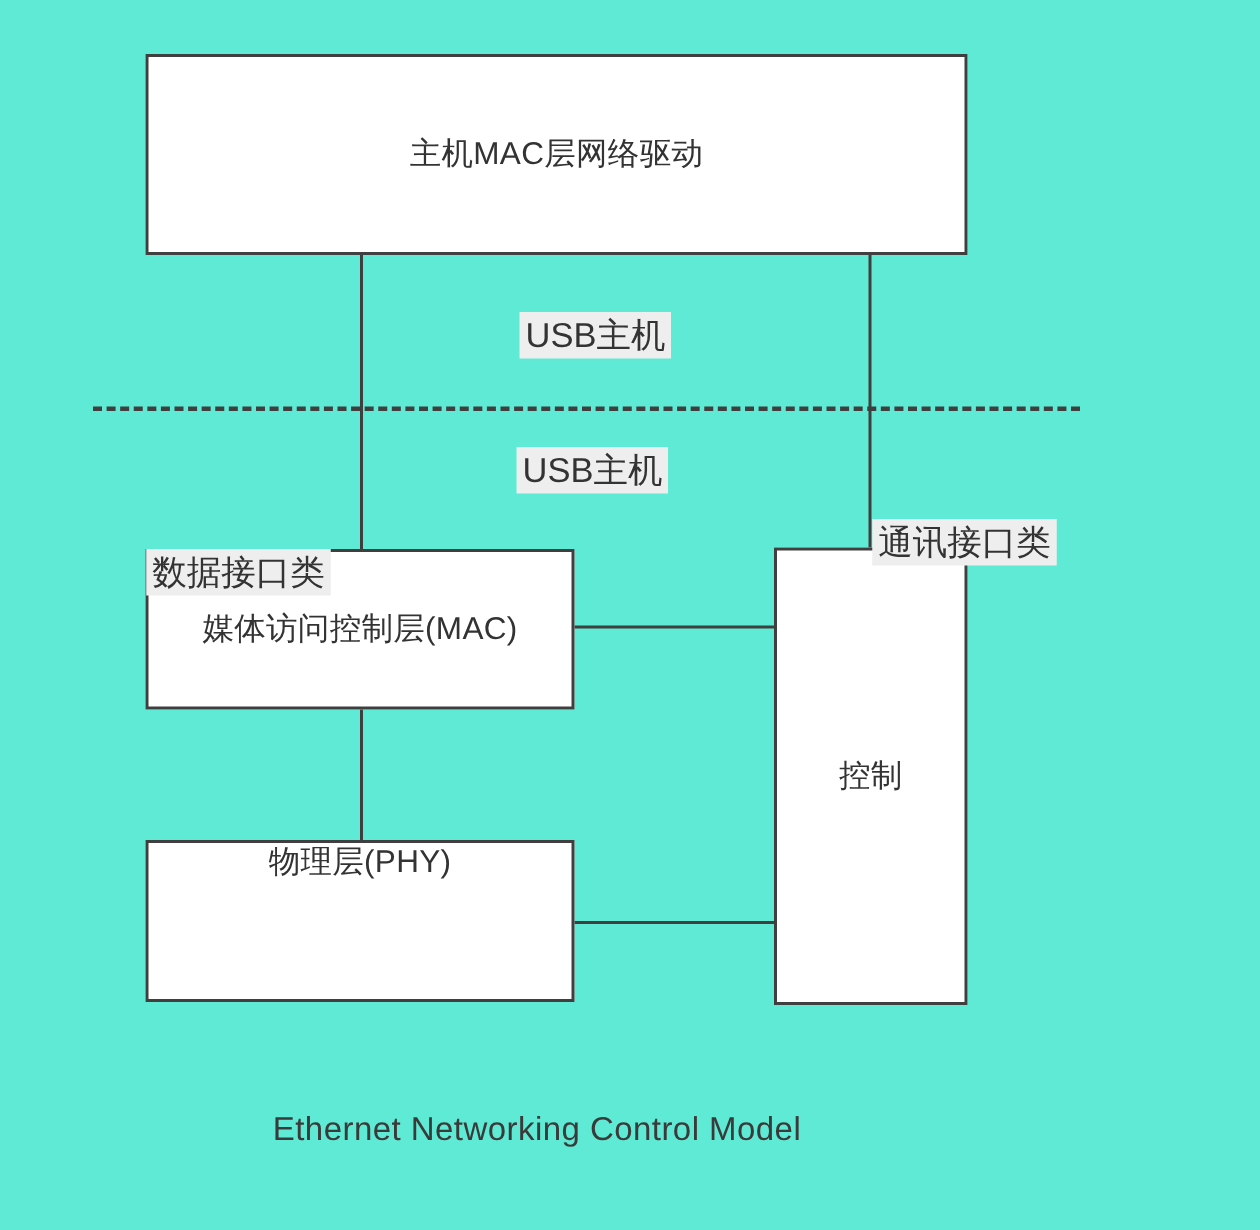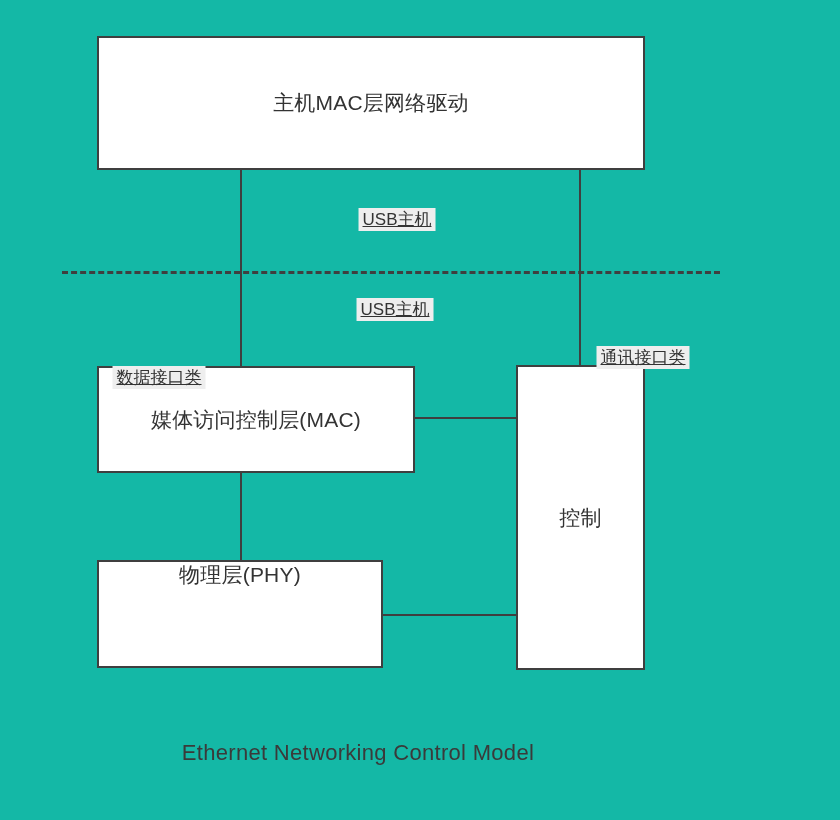--- a/index.html
+++ b/index.html
@@ -12,21 +12,21 @@
     height: 820px;
     background: #eeeeee;
     font-family: "Liberation Sans", "DejaVu Sans", sans-serif;
     color: #3a3a3a;
     overflow: hidden;
   }
   #diagram-root {
     position: relative;
     width: 840px;
     height: 820px;
-    background: #14b8a6;
+    background: #5eead4;
   }
 
   
   .box {
     position: absolute;
     background: #ffffff;
     border: 2px solid #3f3f3f;
     box-sizing: border-box;
     display: flex;
     justify-content: center;
@@ -43,21 +43,21 @@
   #box-host-driver {
     left: 97px;
     top: 36px;
     width: 548px;
     height: 134px;
     align-items: center;
   }
   #box-mac {
     left: 97px;
     top: 366px;
-    width: 318px;
+    width: 286px;
     height: 107px;
     align-items: center;
   }
   #box-phy {
     left: 97px;
     top: 560px;
     width: 286px;
     height: 108px;
     align-items: flex-start;
   }
@@ -121,29 +121,28 @@
     top: 271px;
     width: 658px;
     height: 0;
     border-top: 3px dashed #3f3f3f;
     z-index: 2;
   }
 
   
   .free-label {
     position: absolute;
-    font-size: 17px;
+    font-size: 23px;
     color: #333333;
     white-space: nowrap;
     text-align: center;
     transform: translateX(-50%);
     z-index: 4;
     background: #eeeeee;
     padding: 0 4px;
-    text-decoration: underline;
   }
   #label-usb-host   { left: 397px; top: 208px; }
   #label-usb-device { left: 395px; top: 298px; }
   #label-data-class { left: 159px; top: 318px; margin-top: 48px; }
   #label-comm-class { left: 643px; top: 318px; margin-top: 28px; }
 
   
   #diagram-caption {
     position: absolute;
     left: 0;

